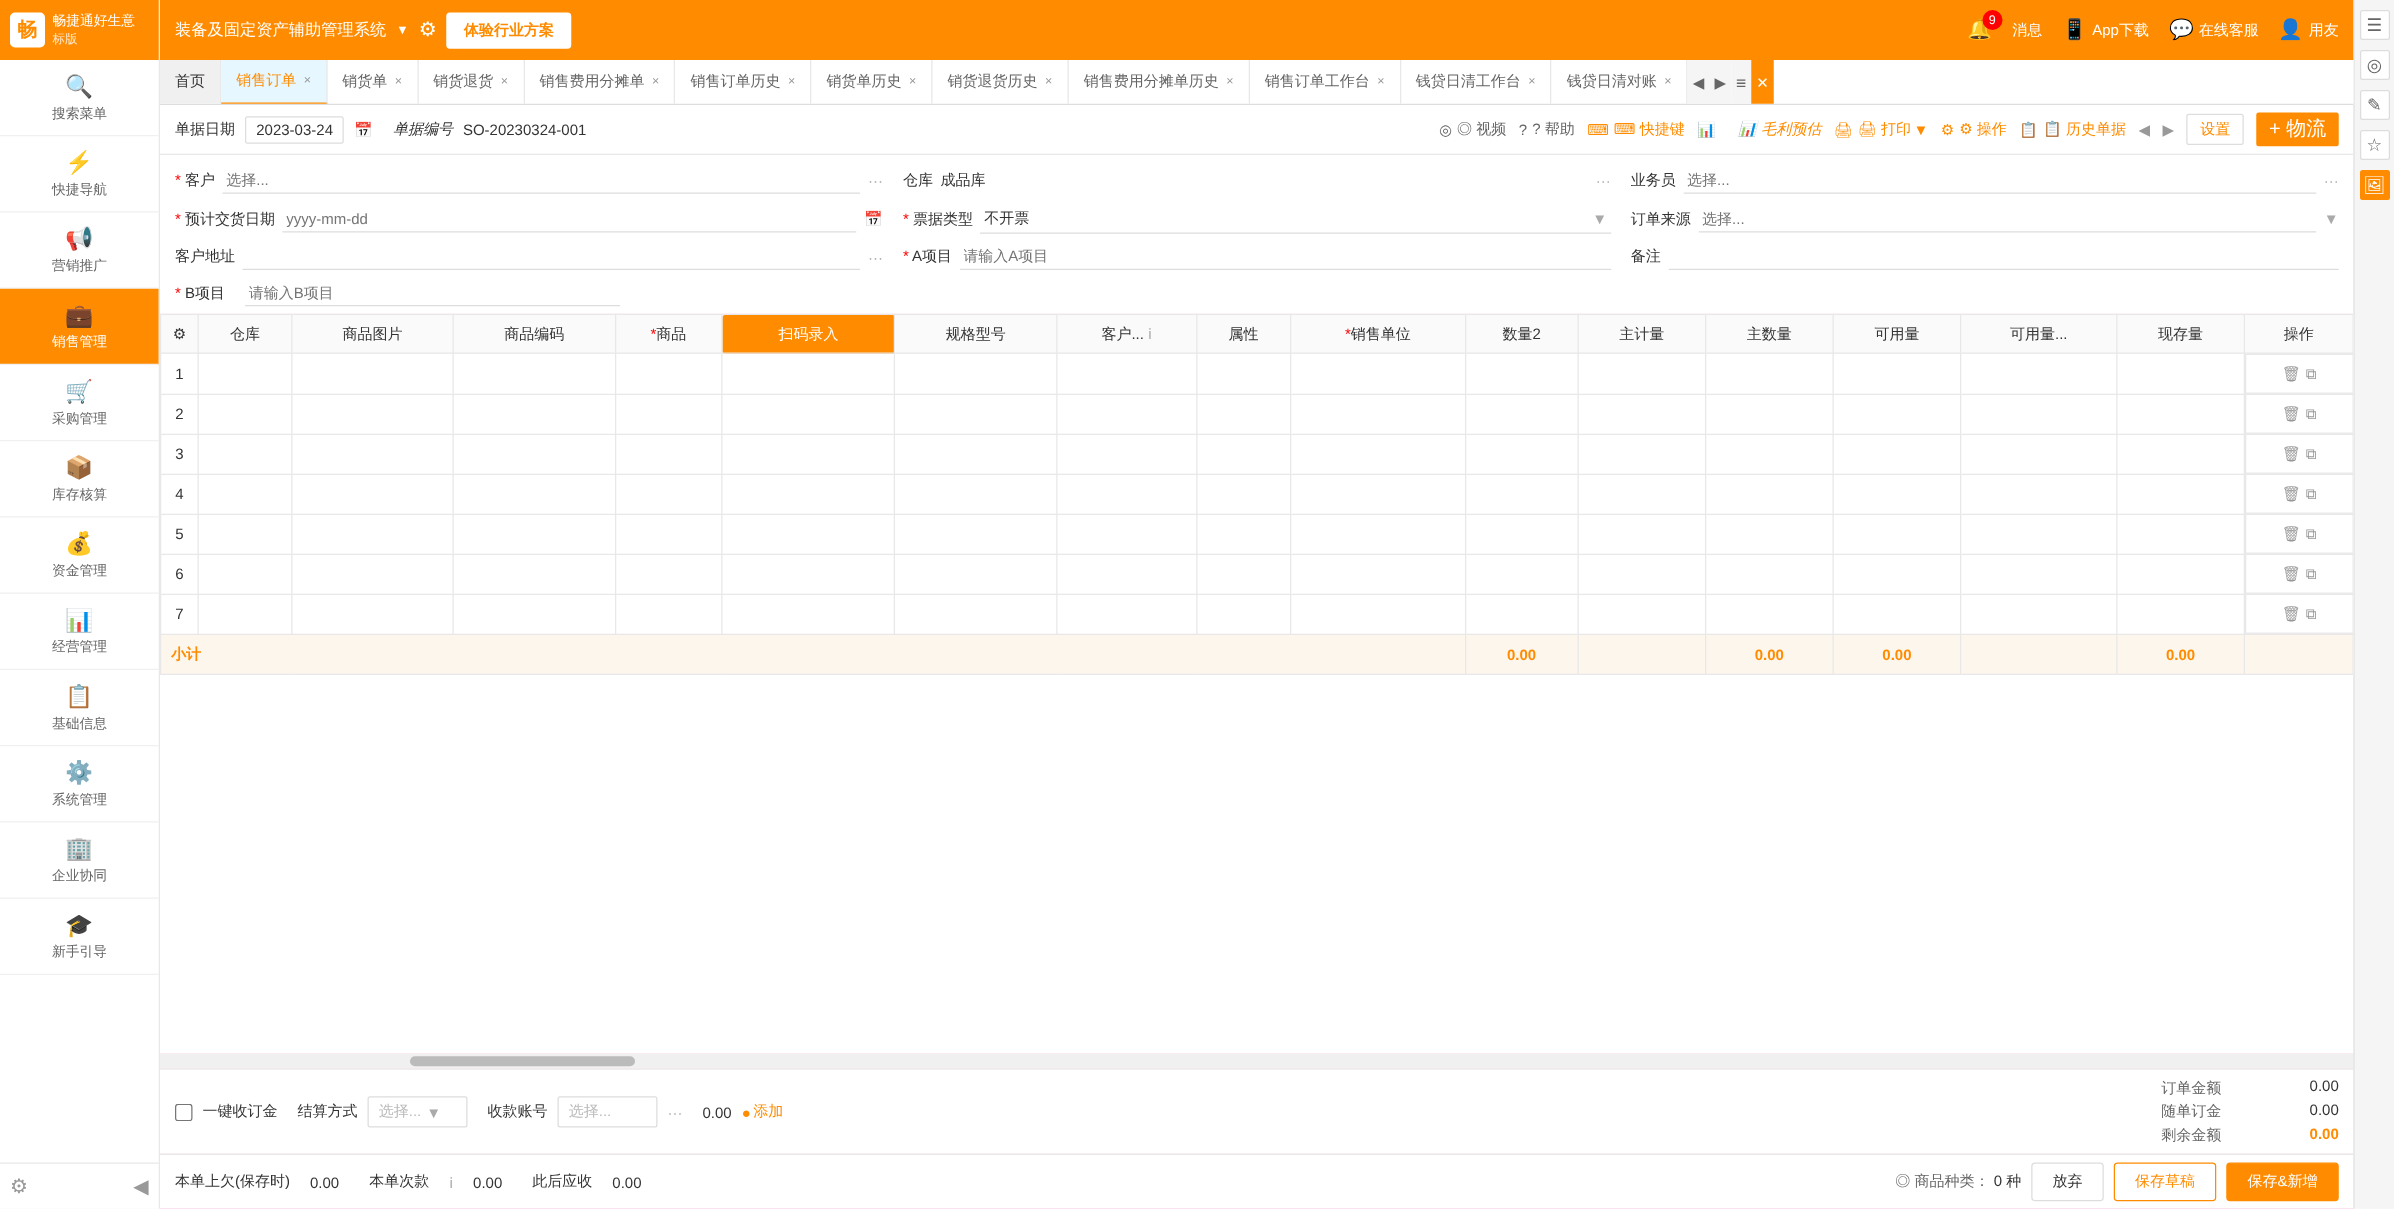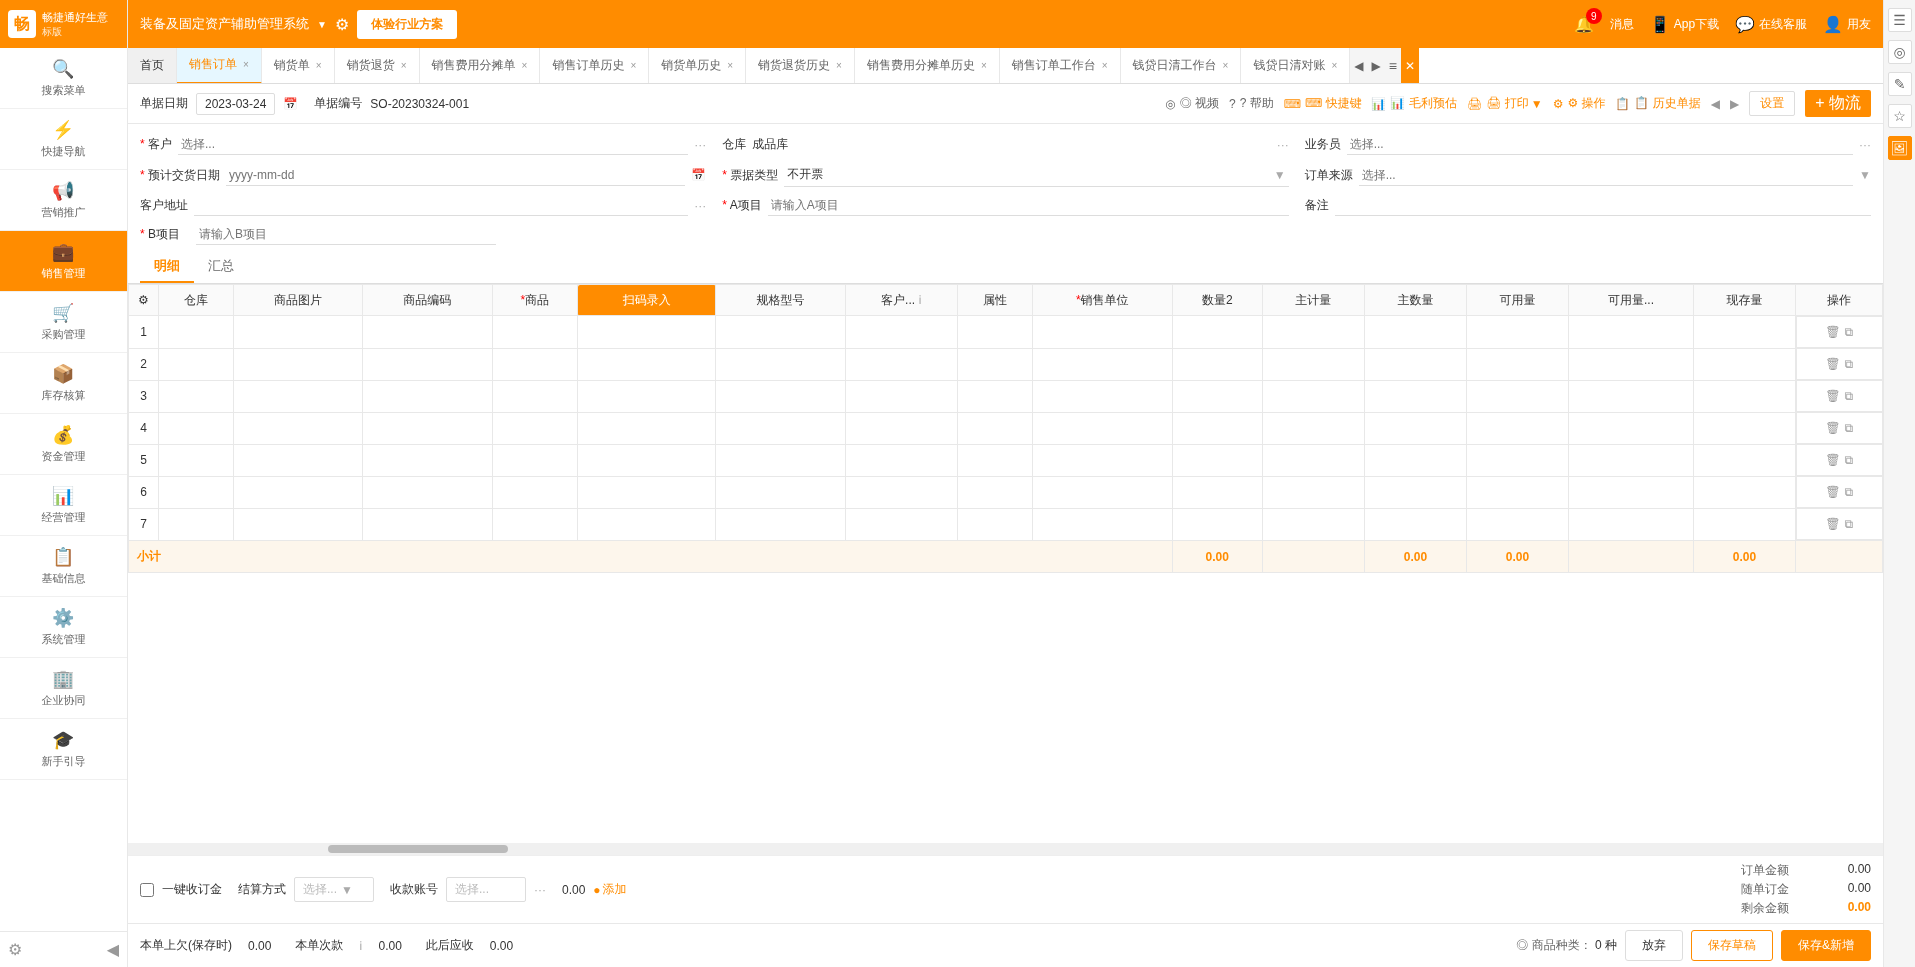--- a/index.html
+++ b/index.html
@@ -197,39 +197,39 @@
   </div>
 
   <div class="content">
 
     <div style="background:#fff;border-bottom:1px solid #e8e8e8;padding:6px 12px;display:flex;align-items:center;gap:16px;flex-shrink:0;">
 
       <div style="display:flex;align-items:center;gap:8px;flex:1;">
         <span style="font-size:12px;color:#333;">单据日期</span>
         <span style="font-size:12px;color:#333;border:1px solid #ddd;padding:3px 8px;border-radius:2px;">2023-03-24</span>
         <span style="color:#999;cursor:pointer;">📅</span>
-        <span style="font-size:12px;color:#333;margin-left:8px;">单据编号</span>
+        <span style="font-size:12px;color:#333;margin-left:8px;font-style:italic;">单据编号</span>
         <span style="font-size:12px;color:#333;">SO-20230324-001</span>
       </div>
       <div style="display:flex;align-items:center;gap:10px;font-size:12px;color:#666;">
         <span style="cursor:pointer;display:flex;align-items:center;gap:2px;">
             <span>◎</span> 
             <span style="margin-left:2px;">◎ 视频</span>
           </span>
         <span style="cursor:pointer;display:flex;align-items:center;gap:2px;">
             <span>?</span> 
             <span style="margin-left:2px;">? 帮助</span>
           </span>
         <span style="cursor:pointer;color:#ff8c00;display:flex;align-items:center;gap:2px;">
             <span>⌨</span> 
             <span style="margin-left:2px;">⌨ 快捷键</span>
           </span>
         <span style="cursor:pointer;color:#ff8c00;display:flex;align-items:center;gap:2px;">
             <span>📊</span> 
-            <span style="margin-left:2px;">📊 毛利预估</span>
+            <span style="margin-left:16px;font-style:italic;">📊 毛利预估</span>
           </span>
         <span style="cursor:pointer;color:#ff8c00;display:flex;align-items:center;gap:2px;">
             <span>🖨</span> 
             <span style="margin-left:2px;">🖨 打印</span>
             <span>▼</span>
           </span>
         <span style="cursor:pointer;color:#ff8c00;display:flex;align-items:center;gap:2px;">
             <span>⚙</span> 
             <span style="margin-left:2px;">⚙ 操作</span>
           </span>
@@ -299,24 +299,20 @@
           <input type="text" style="flex: 1 1 0%; border-top: none; border-right: none; border-left: none; border-image: initial; border-bottom: 1px solid rgb(221, 221, 221); padding: 3px; font-size: 12px; outline: none;">
         </div>
       </div>
 
       <div style="display:flex;align-items:center;gap:16px;padding:4px 0 6px;">
         <span style="font-size:12px;color:#333;"><span style="color:red;">*</span> <span>B项目</span></span>
         <input type="text" style="width: 300px; border-top: none; border-right: none; border-left: none; border-image: initial; border-bottom: 1px solid rgb(221, 221, 221); padding: 3px; font-size: 12px; color: rgb(187, 187, 187); outline: none;" placeholder="请输入B项目">
       </div>
     </div>
 
-    <div style="background:#fff;display:flex;padding:0 12px;border-bottom:1px solid #ddd;flex-shrink:0;">
-      <div style="padding:6px 14px;cursor:pointer;font-size:13px;color:#ff8c00;border-bottom:2px solid #ff8c00;font-weight:bold;">明细</div>
-      <div style="padding:6px 14px;cursor:pointer;font-size:13px;color:#666;border-bottom:2px solid transparent;">汇总</div>
-    </div>
 
     <div class="table-container" style="overflow-x:auto;background:#fff;flex:1;">
       <table class="data-table" style="min-width:1400px;">
         <thead>
           <tr>
             <th style="width:30px;">⚙</th>
             <th>仓库</th>
             <th>商品图片</th>
             <th>商品编码</th>
             <th><span style="color:red;">*</span>商品</th>
@@ -525,21 +521,21 @@
       <span style="color:#ff8c00;cursor:pointer;display:flex;align-items:center;gap:2px;font-size:12px;">
         <span>●</span>
         <span>添加</span>
       </span>
 
       <div style="margin-left:auto;display:flex;flex-direction:column;gap:2px;font-size:12px;">
         <div style="display:flex;justify-content:space-between;gap:32px;">
           <span style="color:#666;">订单金额</span>
           <span style="color:#333;min-width:50px;text-align:right;">0.00</span>
         </div>
-        <div style="display:flex;justify-content:center;gap:32px;">
+        <div style="display:flex;justify-content:center;gap:44px;">
           <span style="color:#666;">随单订金</span>
           <span style="color:#333;min-width:50px;text-align:right;">0.00</span>
         </div>
         <div style="display:flex;justify-content:space-between;gap:32px;">
           <span style="color:#666;">剩余金额</span>
           <span style="color:#ff8c00;min-width:50px;text-align:right;font-weight:bold;">0.00</span>
         </div>
       </div>
     </div>
 

